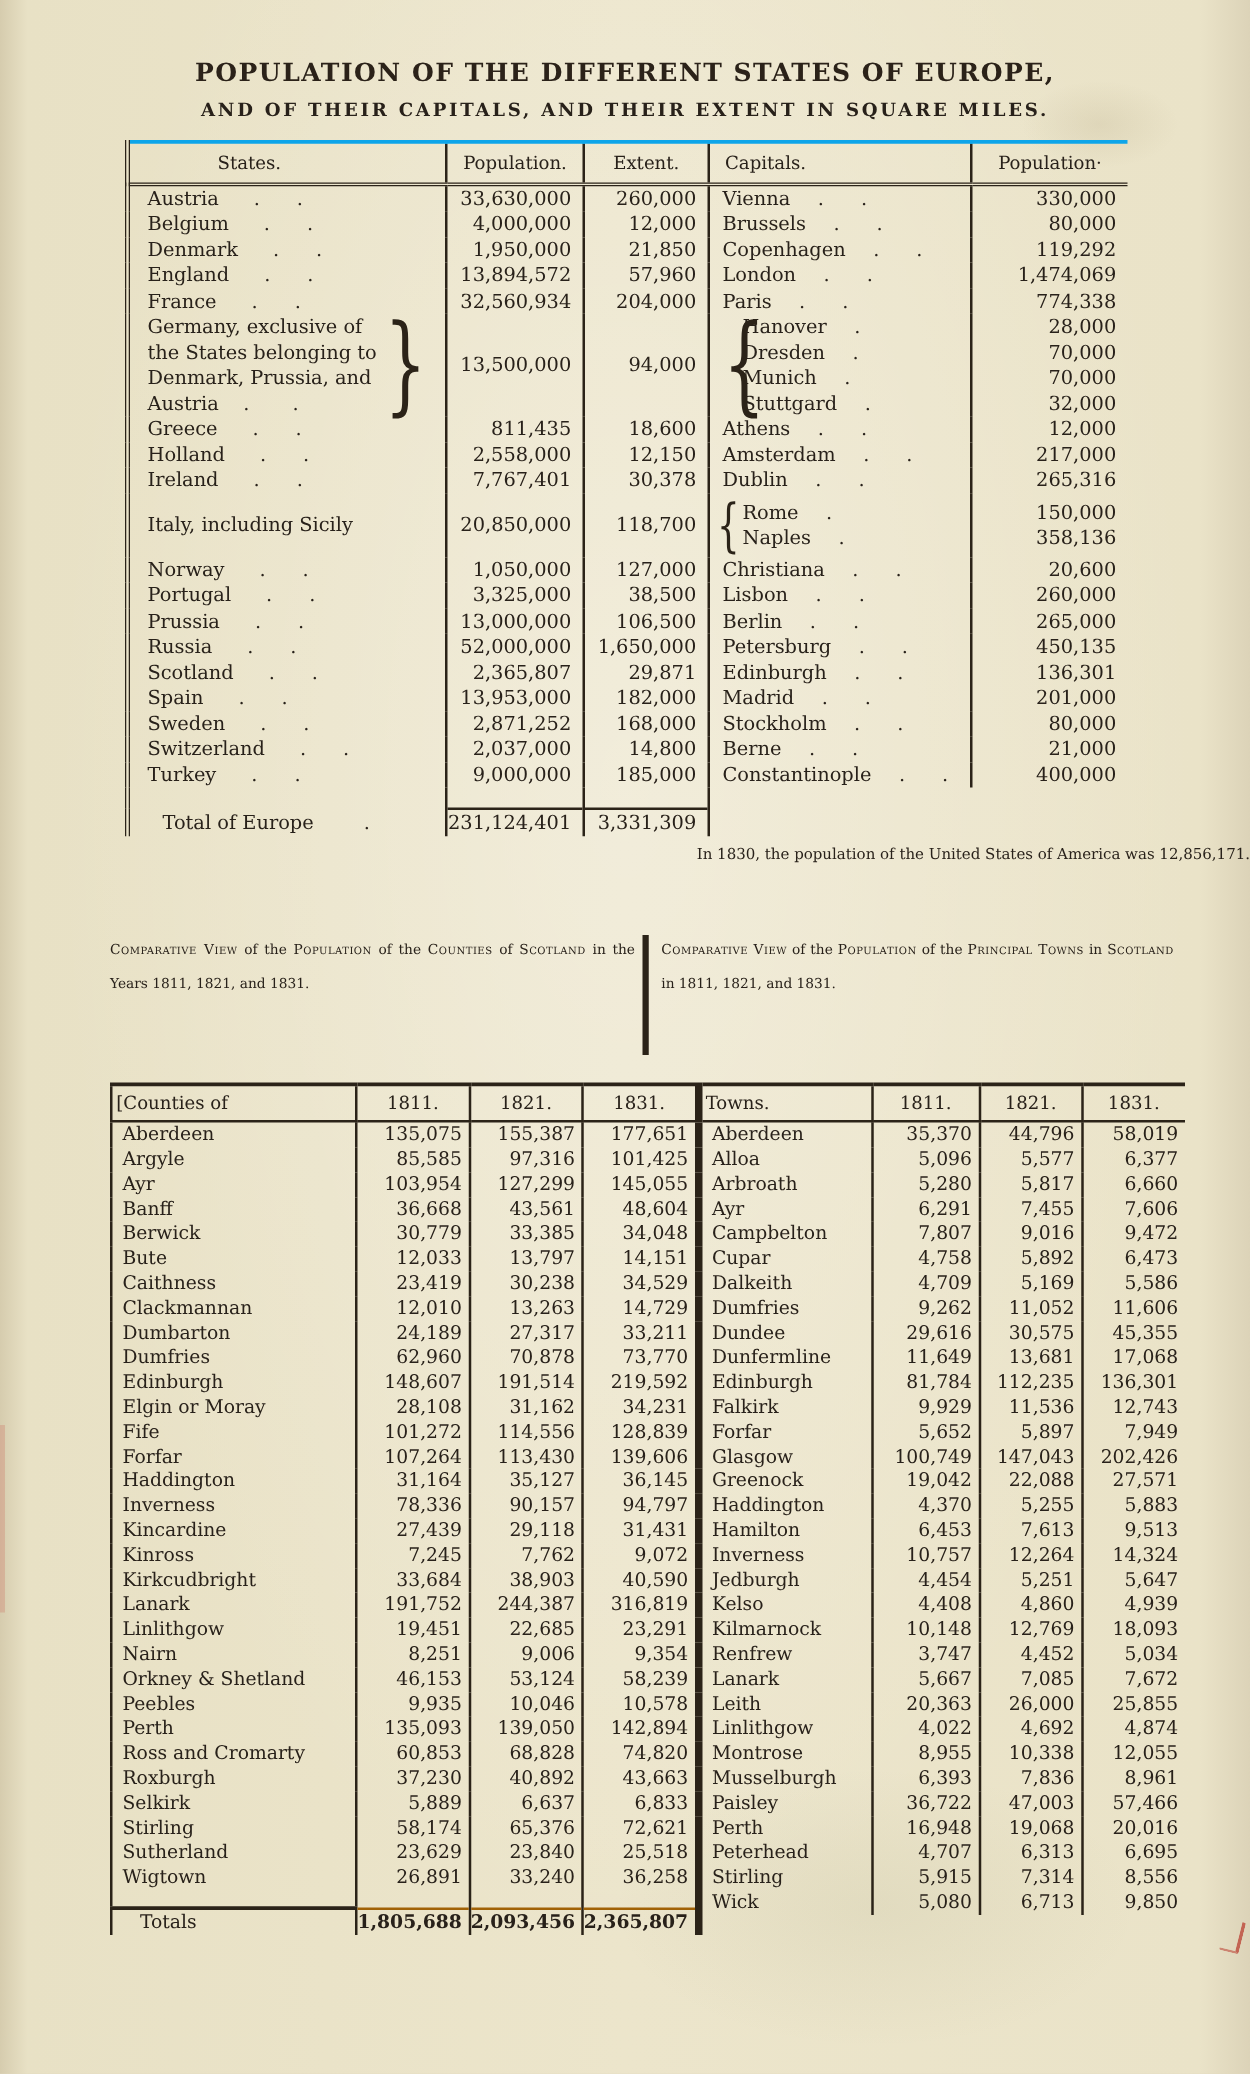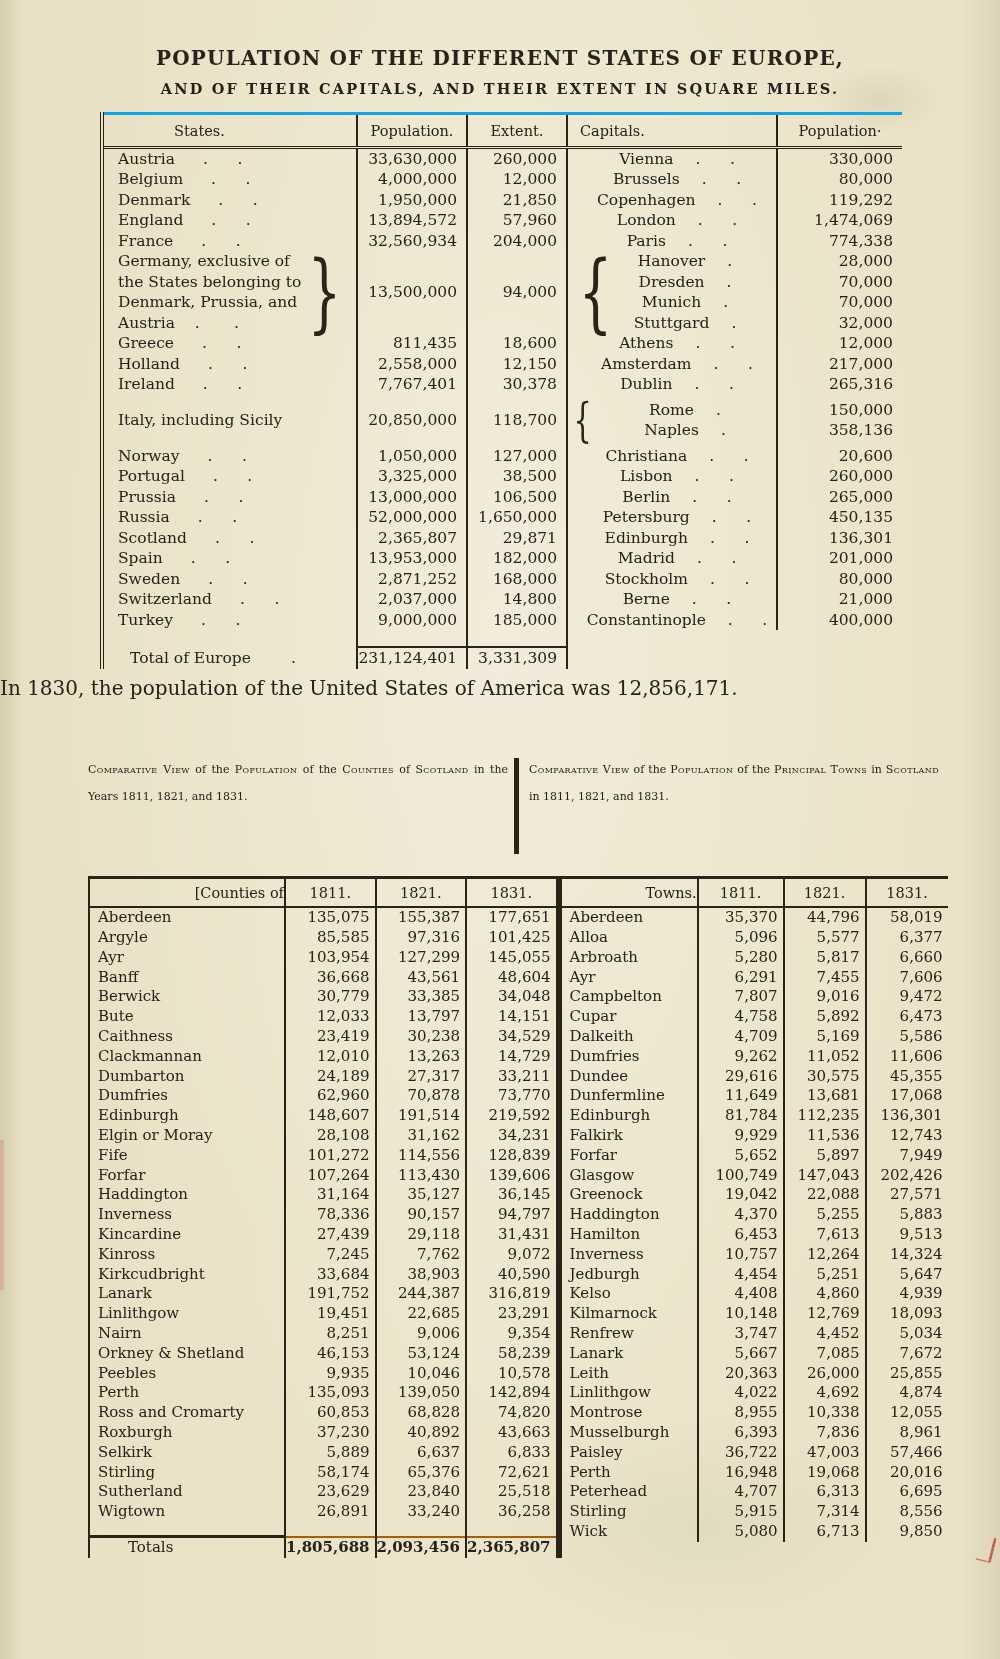--- a/index.html
+++ b/index.html
@@ -32,62 +32,62 @@
   }
   .europe th{
     font-weight:normal;font-size:14.5px;padding:6px 0 4px;
     border-bottom:3px double #2b2318;text-align:center;
   }
   .europe th.h-state{text-align:left;padding-left:70px;}
   .europe th.h-cap{text-align:left;padding-left:12px;}
   .europe .vr{border-right:2px solid #2b2318;}
   .europe td{vertical-align:middle;padding:0;}
   .europe td.c-state{padding-left:14px;}
-  .europe td.c-cap{padding-left:10px;text-align:center;}
+  .europe td.c-cap{padding-left:10px;}
   .europe td.num{text-align:right;padding-right:9px;}
   .europe .dots{white-space:pre;margin-left:28px;}
   .europe .c-cap .dots{margin-left:22px;}
   .lines{display:inline-block;white-space:pre;vertical-align:middle;}
   td.rel{position:relative;}
   .brace{
     position:absolute;top:50%;line-height:1;font-weight:normal;color:#2b2318;
     font-family:"DejaVu Serif",serif;
   }
   .brace.br{right:4px;transform:translateY(-50%) scaleX(.62);}
   .brace.bl{left:0;transform:translateY(-50%) scaleX(.62);}
   .europe tr.pad2 td{padding-top:5px;padding-bottom:5px;}
   .europe .spacer td{height:16px;}
   .europe td.overline{border-top:2px solid #2b2318;}
   .europe td.total-label{padding-left:26px;}
   .europe .total-dot{white-space:pre;margin-left:40px;}
-  .note{margin-top:7px;text-align:left;font-size:20px;}
+  .note{margin-top:7px;text-align:right;font-size:12px;}
   
   .twocol{margin:56px 0 0 88px;display:flex;width:862px;}
   .heading{font-size:11px;line-height:27px;text-align:justify;}
   .heading .sc{font-variant:small-caps;letter-spacing:.4px;}
   .heading.hleft{width:426px;padding-right:6px;box-sizing:border-box;}
   .hdiv{flex:none;width:5px;background:#2b2318;height:96px;margin-top:2px;}
   .heading.hright{width:420px;padding-left:10px;box-sizing:border-box;}
   
   .tables{margin:22px 0 0 88px;display:flex;align-items:flex-start;}
   .scot{font-size:15px;line-height:19.8px;}
   .scot th{
     border-top:3px solid #2b2318;border-bottom:2px solid #2b2318;
     font-weight:normal;font-size:14.5px;padding:5px 0 3px;text-align:center;
   }
-  .scot th.h-name{text-align:right;padding-left:18px;}
+  .scot th.h-name{text-align:left;padding-left:3px;}
   .scot td{padding:0;}
   .scot td.name{padding-left:8px;}
   .scot td.num{text-align:right;padding-right:5px;}
   .scot .vr{border-right:2px solid #2b2318;}
   .scot.ltab{border-left:2px solid #2b2318;}
   .scot.ltab .hvr{border-right:6px solid #2b2318;} 
   .scot .spacer td{height:13px;}
   .scot td.overline{border-top:2px solid #a16207;font-weight:bold;}
-  .scot td.totals-label{padding-left:38px;border-top:3px solid #2b2318;margin-top:36px;}
+  .scot td.totals-label{padding-left:22px;border-top:3px solid #2b2318;margin-top:36px;}
   
   .pencil-mark{
     position:absolute;right:6px;top:1536px;width:13px;height:24px;
     border-right:3px solid rgba(186,62,48,.75);border-bottom:2px solid rgba(186,62,48,.55);
     transform:rotate(14deg);border-radius:2px;
   }
   .edge-streak{
     position:absolute;left:0;top:1140px;width:4px;height:150px;
     background:rgba(205,95,85,.25);
   }

